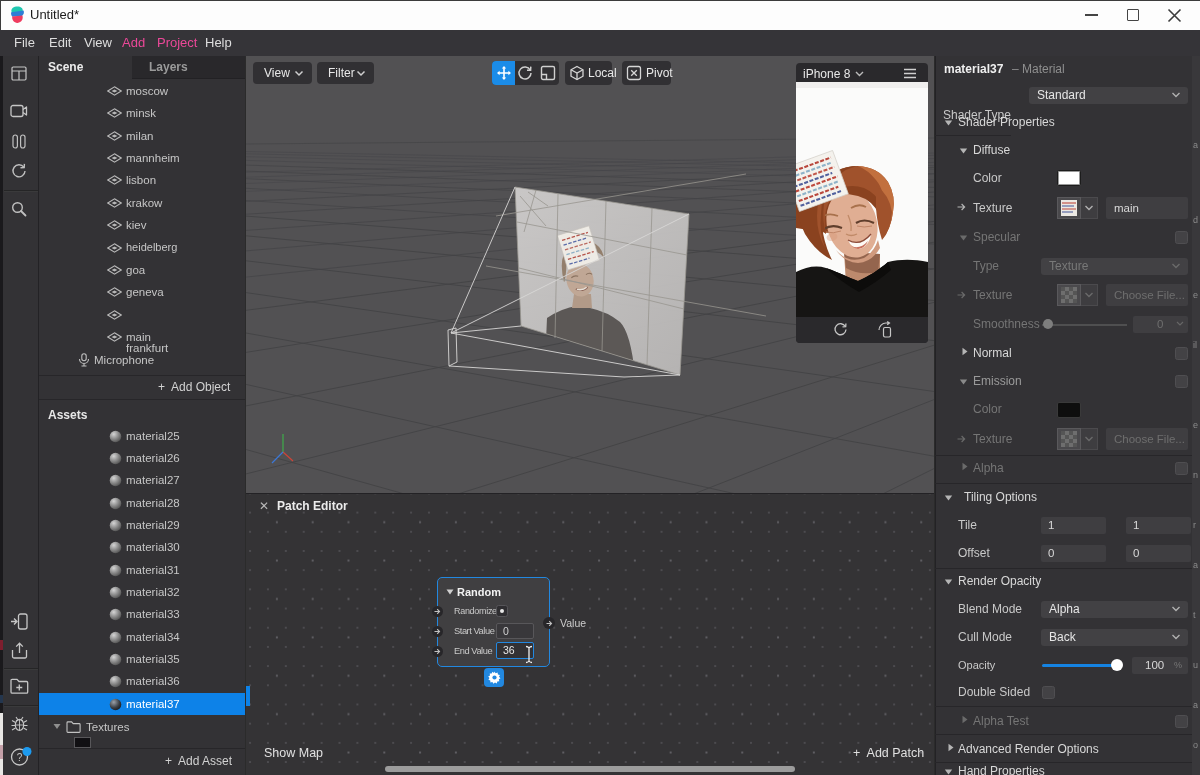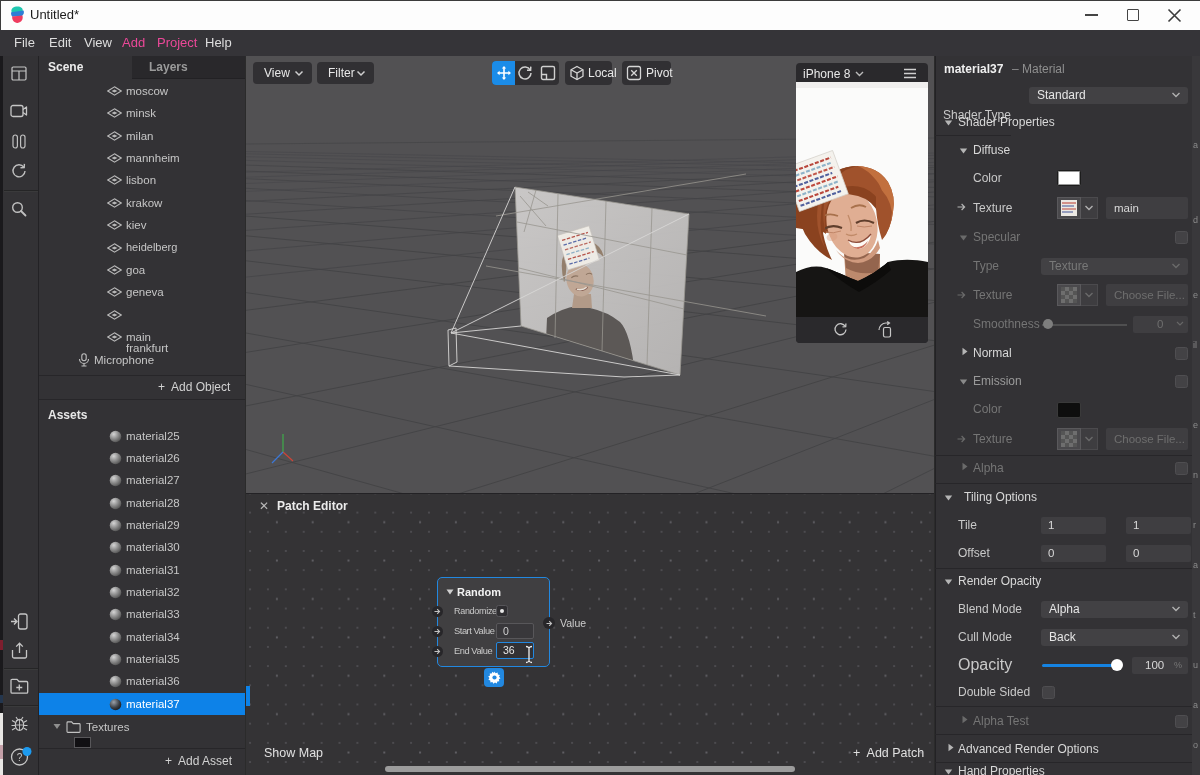--- a/index.html
+++ b/index.html
@@ -628,21 +628,21 @@
     <div class="t" style="left:1049px;top:601px;width:127px;height:16px;color:#e6e6e6;font-size:12px;line-height:16px;">Alpha</div>
     <svg style="left:1171px;top:606px" width="10" height="7" viewBox="0 0 10 7">
       <path d="M1.5 1 L5 4.5 L8.5 1" fill="none" stroke="#b0b0b0" stroke-width="1.4"></path>
     </svg>
     <div class="t" style="left:958px;top:629px;width:160px;height:16px;color:#c9c9c9;font-size:12px;line-height:16px;">Cull Mode</div>
     <div style="left:1041px;top:628.5px;width:147px;height:17px;background:#424144;border-radius:3px;"></div>
     <div class="t" style="left:1049px;top:629px;width:127px;height:16px;color:#e6e6e6;font-size:12px;line-height:16px;">Back</div>
     <svg style="left:1171px;top:634px" width="10" height="7" viewBox="0 0 10 7">
       <path d="M1.5 1 L5 4.5 L8.5 1" fill="none" stroke="#b0b0b0" stroke-width="1.4"></path>
     </svg>
-    <div class="t" style="left:958px;top:657px;width:160px;height:16px;color:#c9c9c9;font-size:16px;line-height:16px;">Opacity</div>
+    <div class="t" style="left:958px;top:657px;width:160px;height:16px;color:#c9c9c9;font-size:11px;line-height:16px;">Opacity</div>
     <div style="left:1042px;top:663.5px;width:75px;height:3px;background:#1583e2;border-radius:2px;"></div>
     <div style="left:1111px;top:659px;width:12px;height:12px;background:#fff;border-radius:50%;"></div>
     <div style="left:1132px;top:656.5px;width:56px;height:17px;background:#3f3e41;border-radius:2px;"></div>
     <div class="t" style="left:1145px;top:657px;width:41px;height:16px;color:#d8d8d8;font-size:11.5px;line-height:16px;">100</div>
     <div class="t" style="left:1174px;top:659px;width:12px;height:12px;color:#777;font-size:9px;line-height:12px;">%</div>
     <div class="t" style="left:958px;top:684px;width:160px;height:16px;color:#c9c9c9;font-size:12px;line-height:16px;">Double Sided</div>
     <div style="left:1042px;top:685.5px;width:13px;height:13px;background:#434245;border:1px solid #4f4e51;border-radius:2.5px;"></div>
     <div style="left:935px;top:706px;width:257px;height:1px;background:#272629;"></div>
     <svg style="left:961px;top:715px" width="8" height="9" viewBox="0 0 8 9">
       <path d="M1.5 0.8 L1.5 8.2 L6.5 4.5 Z" fill="#6a6a6a"></path>

